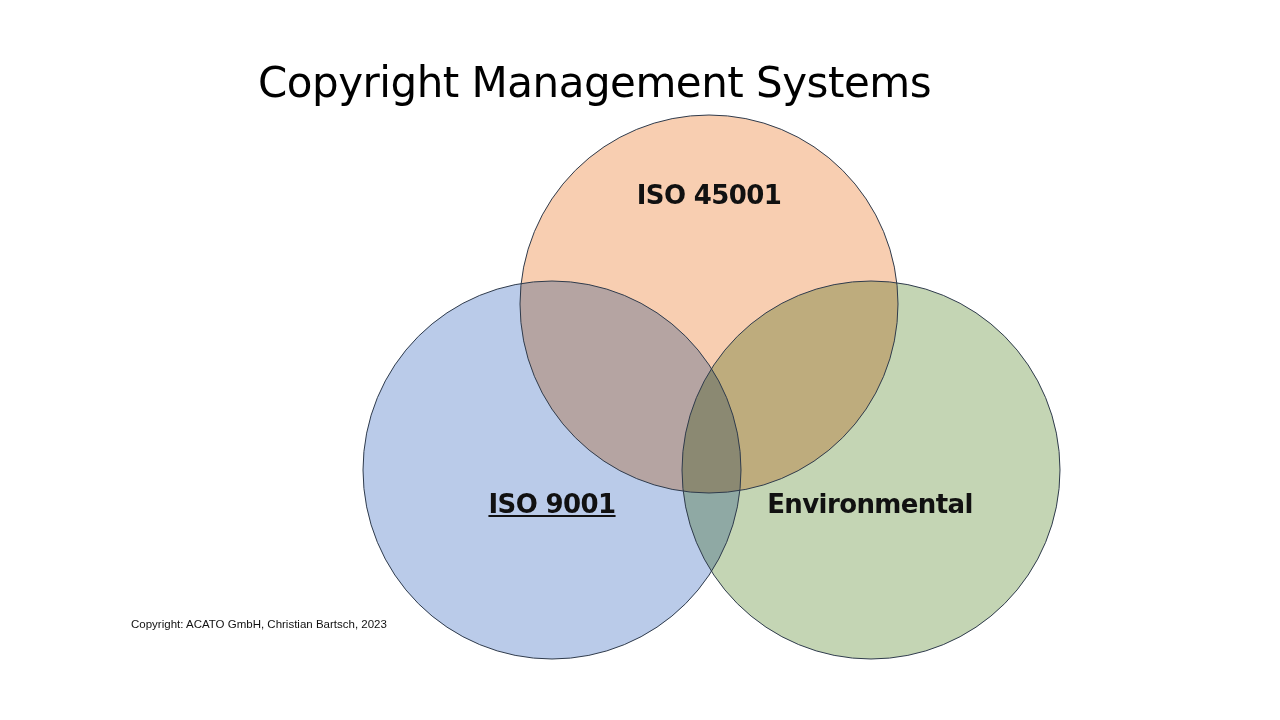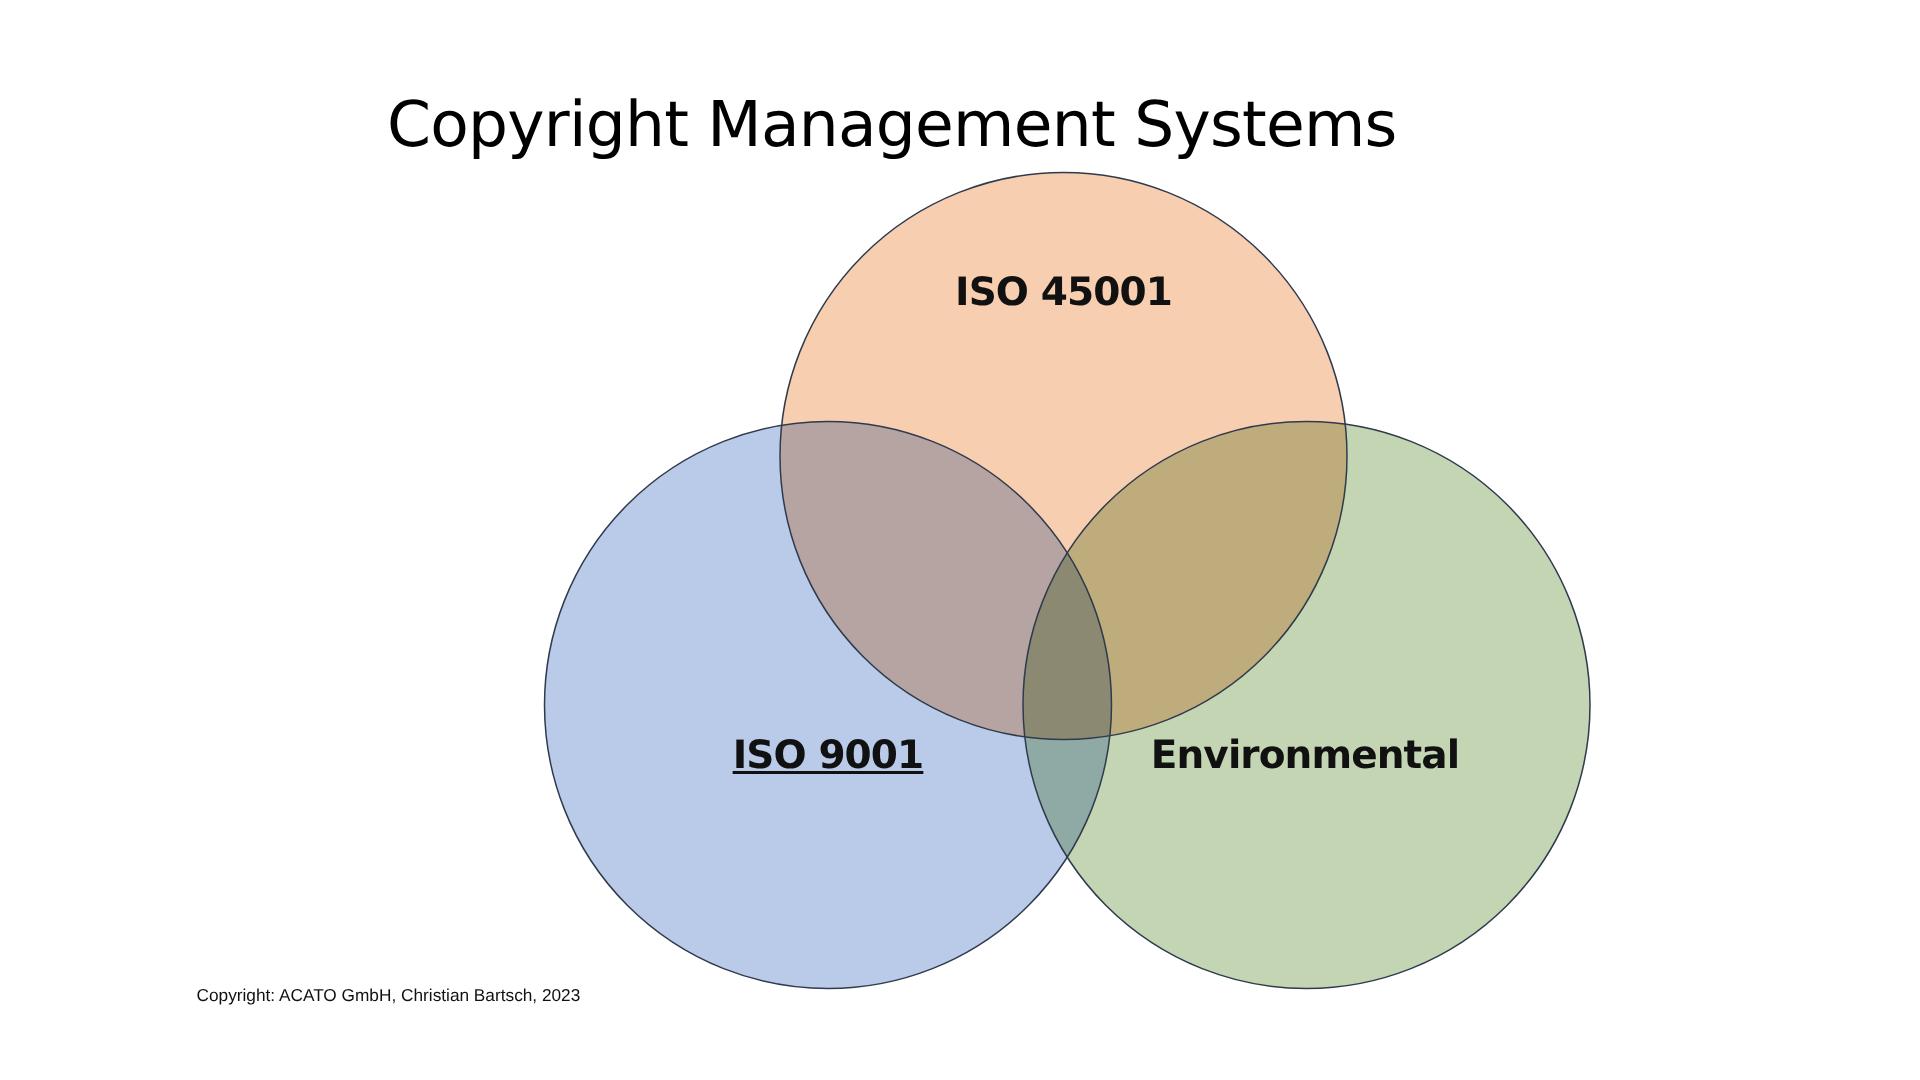--- a/index.html
+++ b/index.html
@@ -6,21 +6,21 @@
   body { width:1280px; height:720px; position:relative; overflow:hidden;
          font-family: "Liberation Sans", "DejaVu Sans", sans-serif; }
   .title { position:absolute; left:258px; top:58px; font-size:42px; color:#000;
            font-family: "DejaVu Sans", "Liberation Sans", sans-serif; letter-spacing:-0.5px;
            white-space:nowrap; }
   svg.venn { position:absolute; left:0; top:0; }
   .label { position:absolute; text-align:center; font-weight:bold; font-size:26px; line-height:38.5px;
            color:#111; font-family: "DejaVu Sans", "Liberation Sans", sans-serif; letter-spacing:-0.6px;
            white-space:nowrap; transform:translateX(-50%); }
   .label span { display:block; }
-  .copyright { position:absolute; left:131px; top:658px; font-size:11.5px; color:#111;
+  .copyright { position:absolute; left:131px; top:618px; font-size:11.5px; color:#111;
                font-family: "Liberation Sans", sans-serif; white-space:nowrap;text-align:right; }
 </style>
 </head>
 <body>
 
 <div class="title">Copyright Management Systems</div>
 
 <svg class="venn" width="1280" height="720">
   <g style="mix-blend-mode:multiply">
     <circle cx="709" cy="304" r="189" fill="#F8CBAD" fill-opacity="0.95"></circle>

